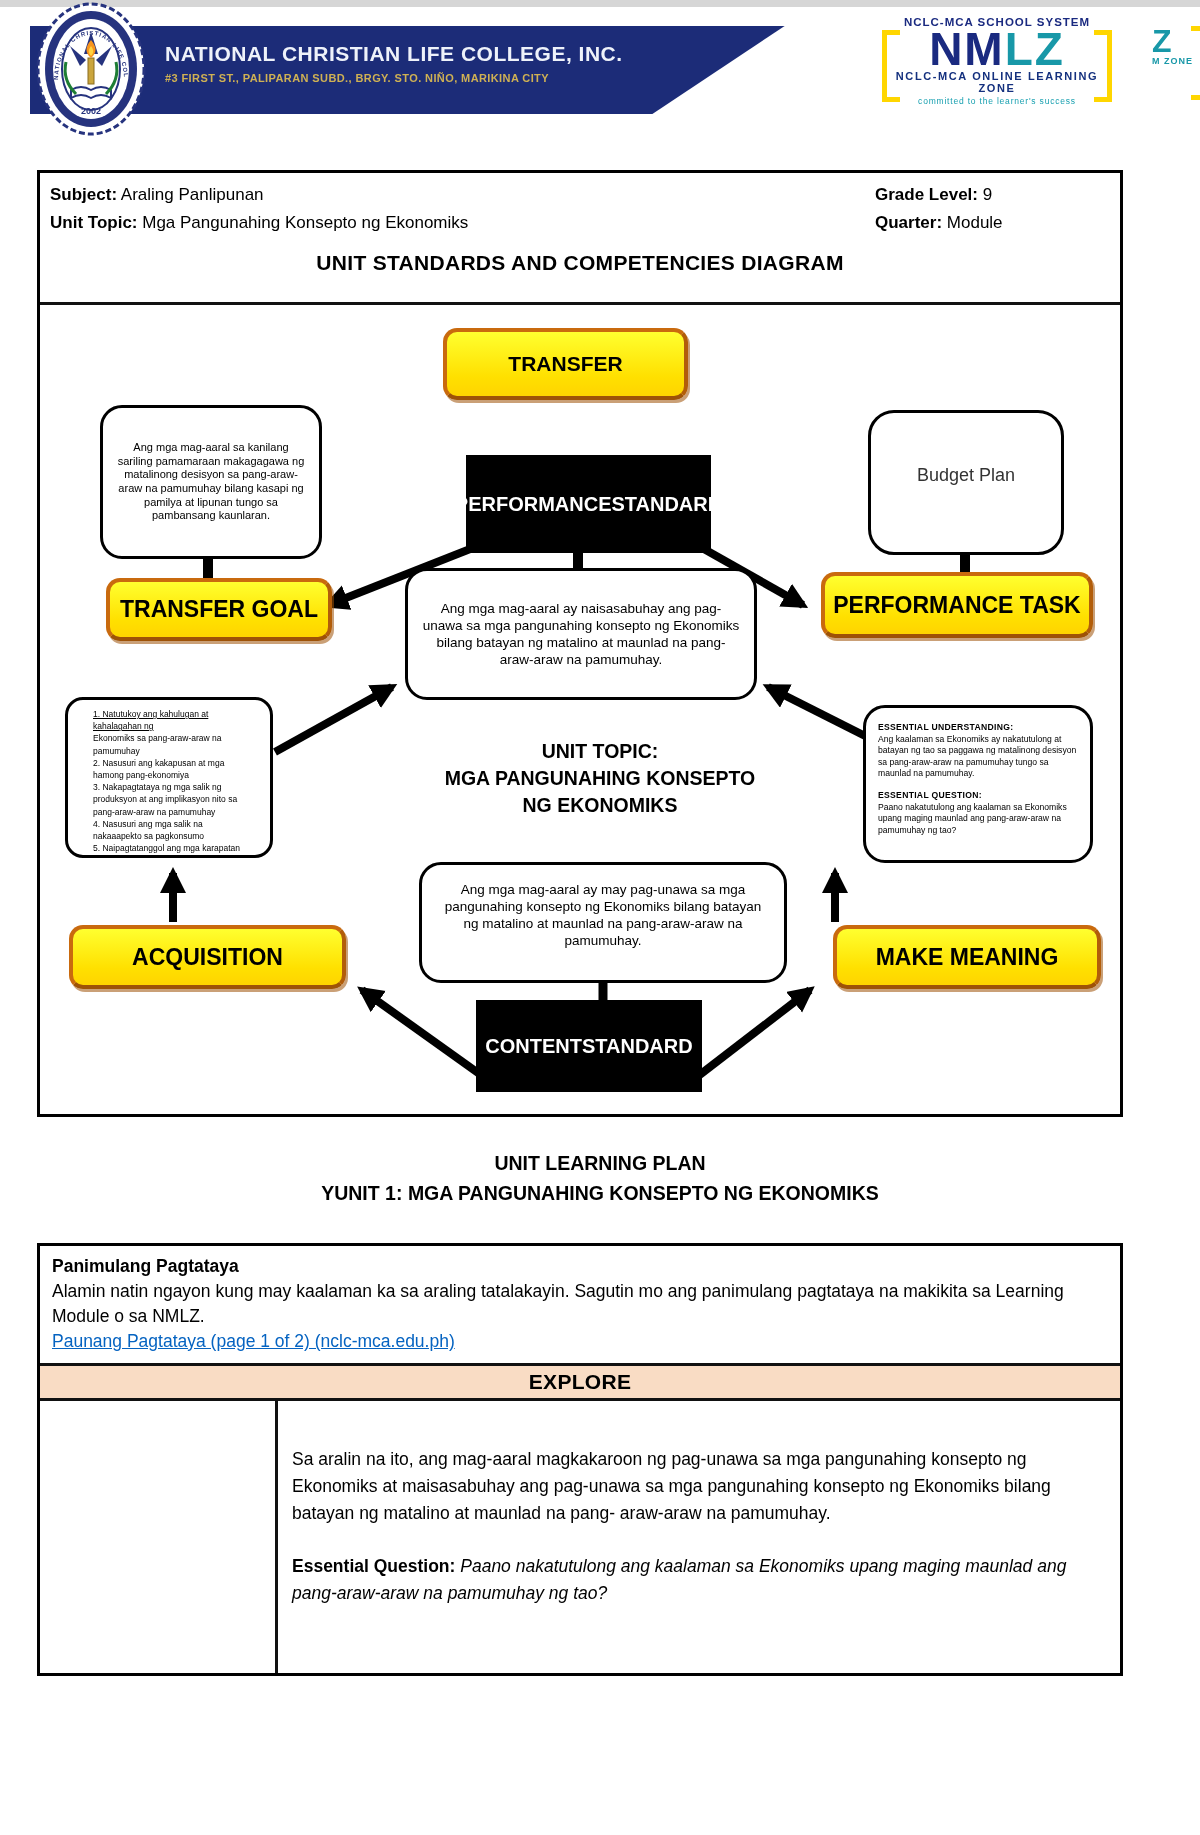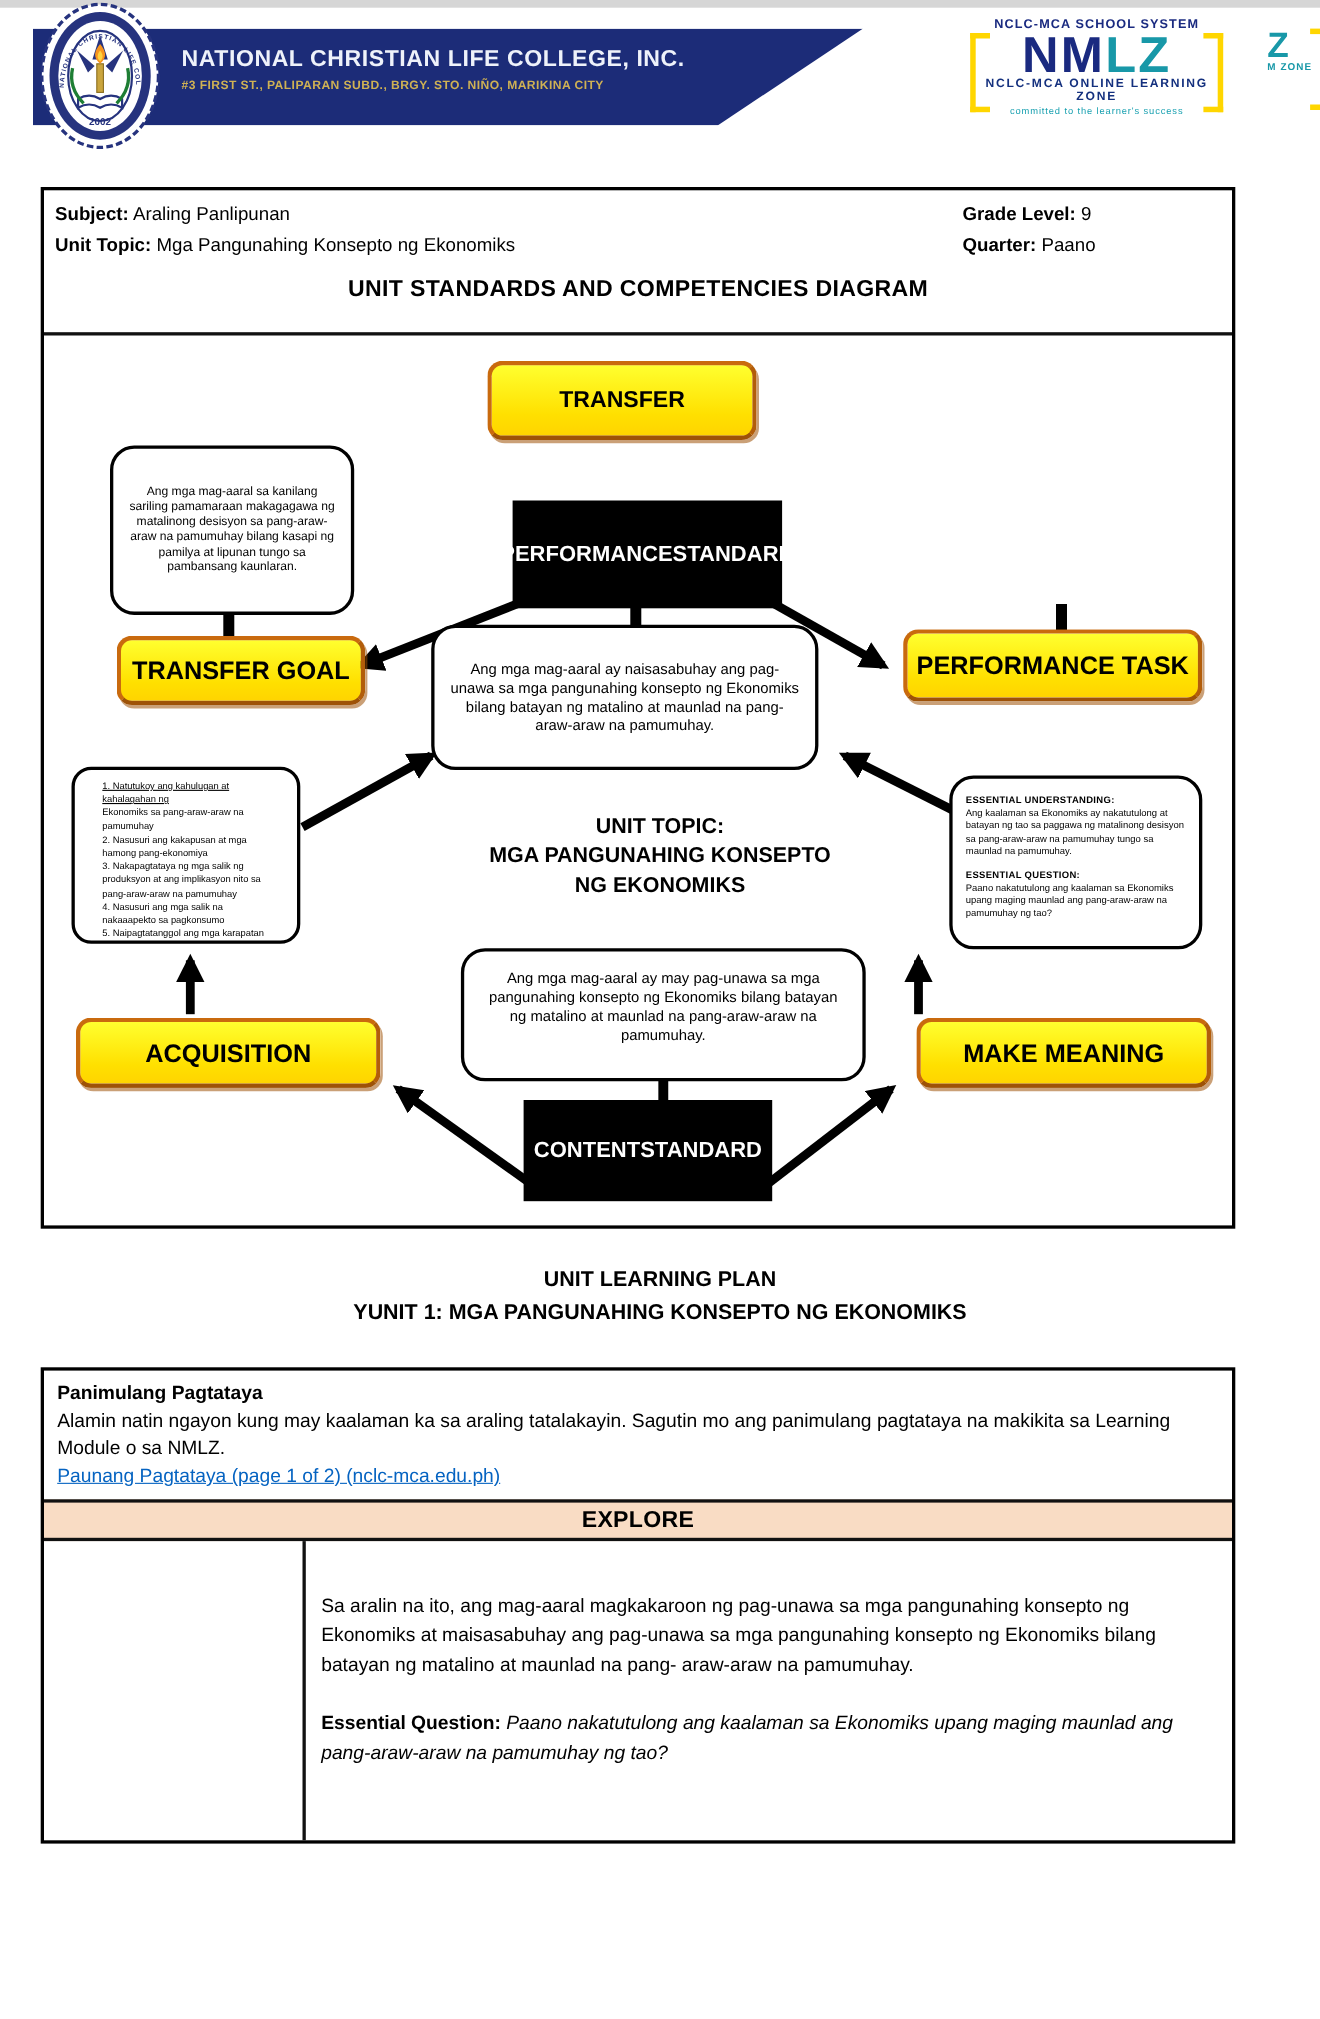--- a/index.html
+++ b/index.html
@@ -140,21 +140,21 @@
       <div class="row r2">
         <span class="lbl">Unit Topic:</span>
         <span>Mga Pangunahing Konsepto ng Ekonomiks</span>
       </div>
       <div class="row r1 col2">
         <span class="lbl">Grade Level:</span>
         <span>9</span>
       </div>
       <div class="row r2 col2">
         <span class="lbl">Quarter:</span>
-        <span>Paano</span>
+        <span>Module</span>
       </div>
       <div class="diag-title">UNIT STANDARDS AND COMPETENCIES DIAGRAM</div>
     </div>
 
     <div class="diagram">
       <svg class="arrows" viewBox="0 0 1083 809">
         <defs>
           <marker id="ah" markerUnits="userSpaceOnUse" markerWidth="28" markerHeight="28" refX="20" refY="13" orient="auto">
             <path d="M0,0 L26,13 L0,26 z" fill="#000"></path>
           </marker>
@@ -175,26 +175,27 @@
 
       <div class="ybox" style="left:403px;top:23px;width:245px;height:72px;font-size:21px;">TRANSFER</div>
 
       <div class="bubble" style="left:60px;top:100px;width:222px;height:154px;font-size:11px;line-height:13.6px;padding:8px 12px;">Ang mga mag-aaral sa kanilang sariling pamamaraan makagagawa ng matalinong desisyon sa pang-araw-araw na pamumuhay bilang kasapi ng pamilya at lipunan tungo sa pambansang kaunlaran.</div>
 
       <div class="blackbox" style="left:426px;top:150px;width:245px;height:98px;">
         <span>PERFORMANCE</span>
         <span>STANDARD</span>
       </div>
 
+      <div class="bubble" style="left:828px;top:105px;width:196px;height:145px;border-radius:26px;font-size:18px;color:#333;align-items:flex-start;padding-top:52px;">Budget Plan</div>
 
       <div class="ybox" style="left:28px;top:273px;width:226px;height:63px;font-size:23px;margin-left:38px;">TRANSFER GOAL</div>
 
       <div class="ybox" style="left:781px;top:267px;width:272px;height:66px;font-size:23px;">PERFORMANCE TASK</div>
 
-      <div class="bubble" style="left:352px;top:263px;width:352px;height:132px;font-size:13.5px;line-height:17px;padding:23px 14px;">Ang mga mag-aaral ay naisasabuhay ang pag-unawa sa mga pangunahing konsepto ng Ekonomiks bilang batayan ng matalino at maunlad na pang-araw-araw na pamumuhay.</div>
+      <div class="bubble" style="left:365px;top:263px;width:352px;height:132px;font-size:13.5px;line-height:17px;padding:23px 14px;">Ang mga mag-aaral ay naisasabuhay ang pag-unawa sa mga pangunahing konsepto ng Ekonomiks bilang batayan ng matalino at maunlad na pang-araw-araw na pamumuhay.</div>
 
       <div class="unit-topic">
         <div>UNIT TOPIC:</div>
         <div>MGA PANGUNAHING KONSEPTO</div>
         <div>NG EKONOMIKS</div>
       </div>
 
       <div class="comp-box">
         <div class="u">1. Natutukoy ang kahulugan at kahalagahan ng</div>
         <div>Ekonomiks sa pang-araw-araw na pamumuhay</div>

